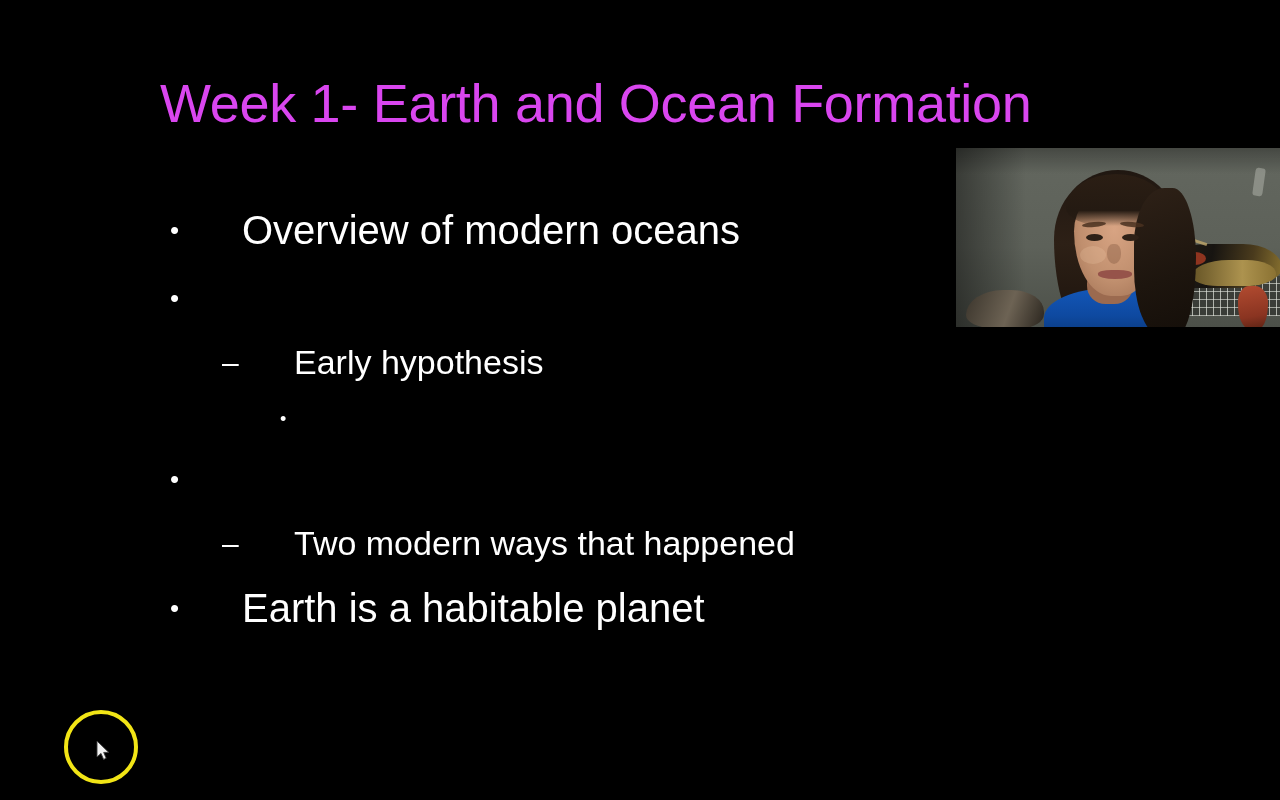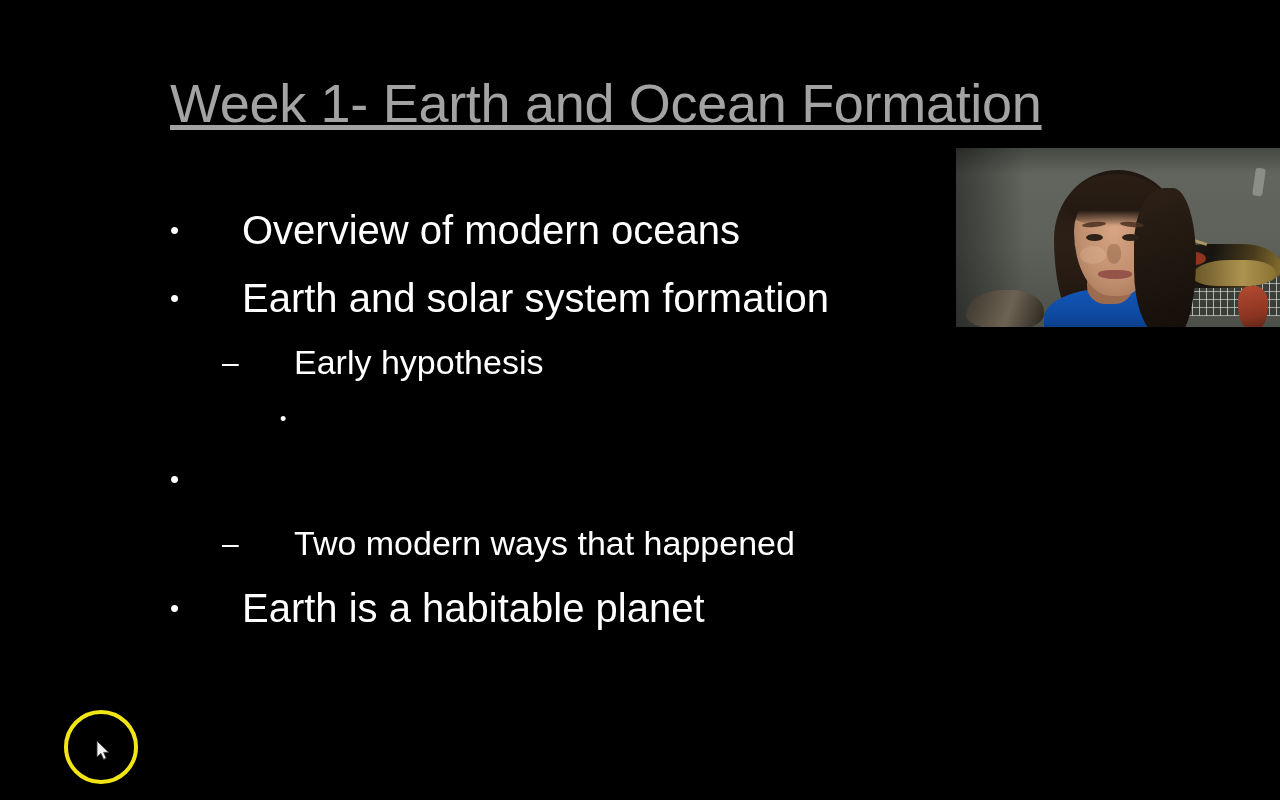--- a/index.html
+++ b/index.html
@@ -22,30 +22,29 @@
     position: absolute;
     left: 0; top: 0;
     width: 1280px;
     height: 800px;
     background: #000000;
   }
 
   
   #slide-title {
     position: absolute;
-    left: 170px;
+    left: 160px;
     top: 72px;
     width: 880px;
     font-size: 54px;
     line-height: 62px;
     font-weight: 400;
     letter-spacing: -0.3px;
-    color: #a3a3a3;
+    color: #d946ef;
     white-space: nowrap;
-    text-decoration: underline;
   }
 
   
   #bullet-list {
     position: absolute;
     left: 170px;
     top: 196px;
     width: 820px;
   }
 
@@ -308,21 +307,20 @@
 
   <div id="bullet-list">
 
     <div class="bullet-row lvl1">
       <span class="bullet-marker">•</span>
       <span class="bullet-text">Overview of modern oceans</span>
     </div>
 
     <div class="bullet-row lvl1">
       <span class="bullet-marker">•</span>
-      <span class="bullet-text">Earth and solar system formation</span>
     </div>
 
     <div class="bullet-row lvl2">
       <span class="bullet-marker">–</span>
       <span class="bullet-text">Early hypothesis</span>
     </div>
 
     <div class="bullet-row lvl3">
       <span class="bullet-marker">•</span>
     </div>

